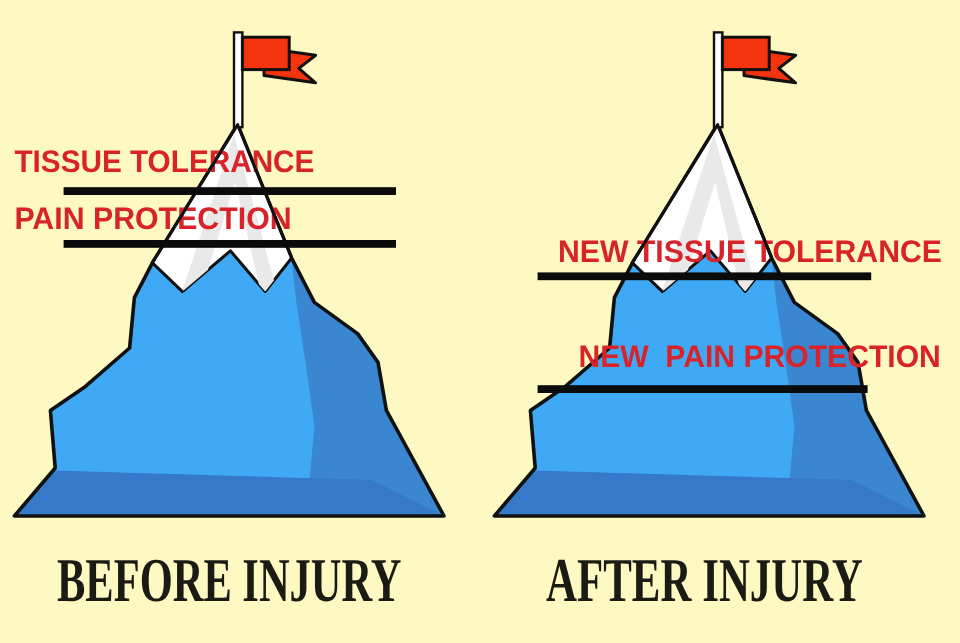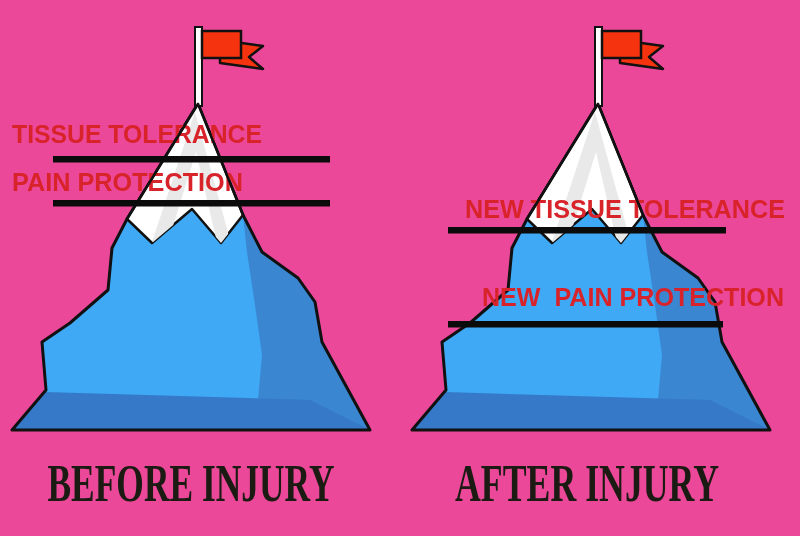--- a/index.html
+++ b/index.html
@@ -1,19 +1,19 @@
 <!DOCTYPE html>
 <html><head>
 <meta charset="utf-8">
 <style>
   html,body{margin:0;padding:0;background:#ffffff;}
   .stage{
     position:relative;
     width:800px;height:536px;
-    background:#ec4899;
+    background:#fef9c3;
     overflow:hidden;
     font-family:"Liberation Sans", sans-serif;
   }
   svg text{ white-space:pre; }
   .label-red{
     font-family:"Liberation Sans", sans-serif;
     font-weight:bold;
     fill:#D8232A;
   }
   .caption-dark{

